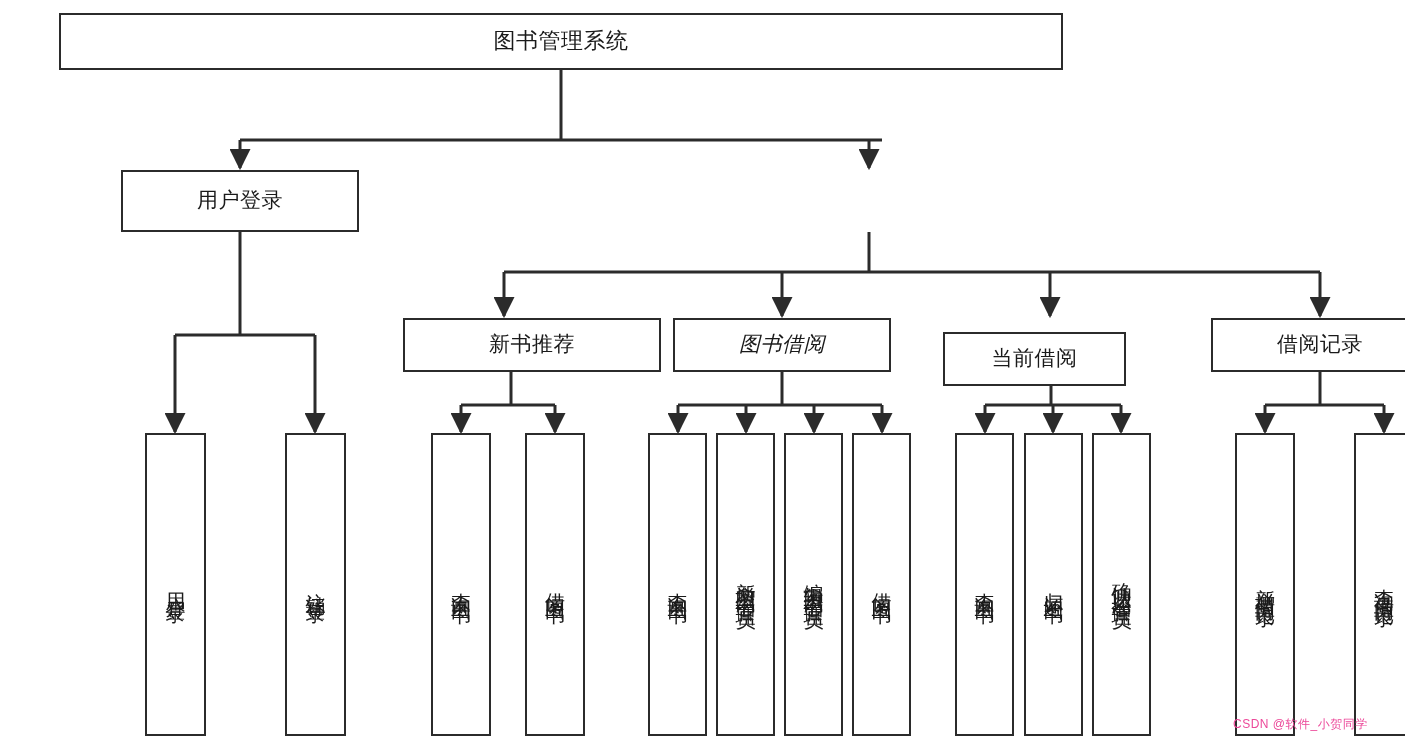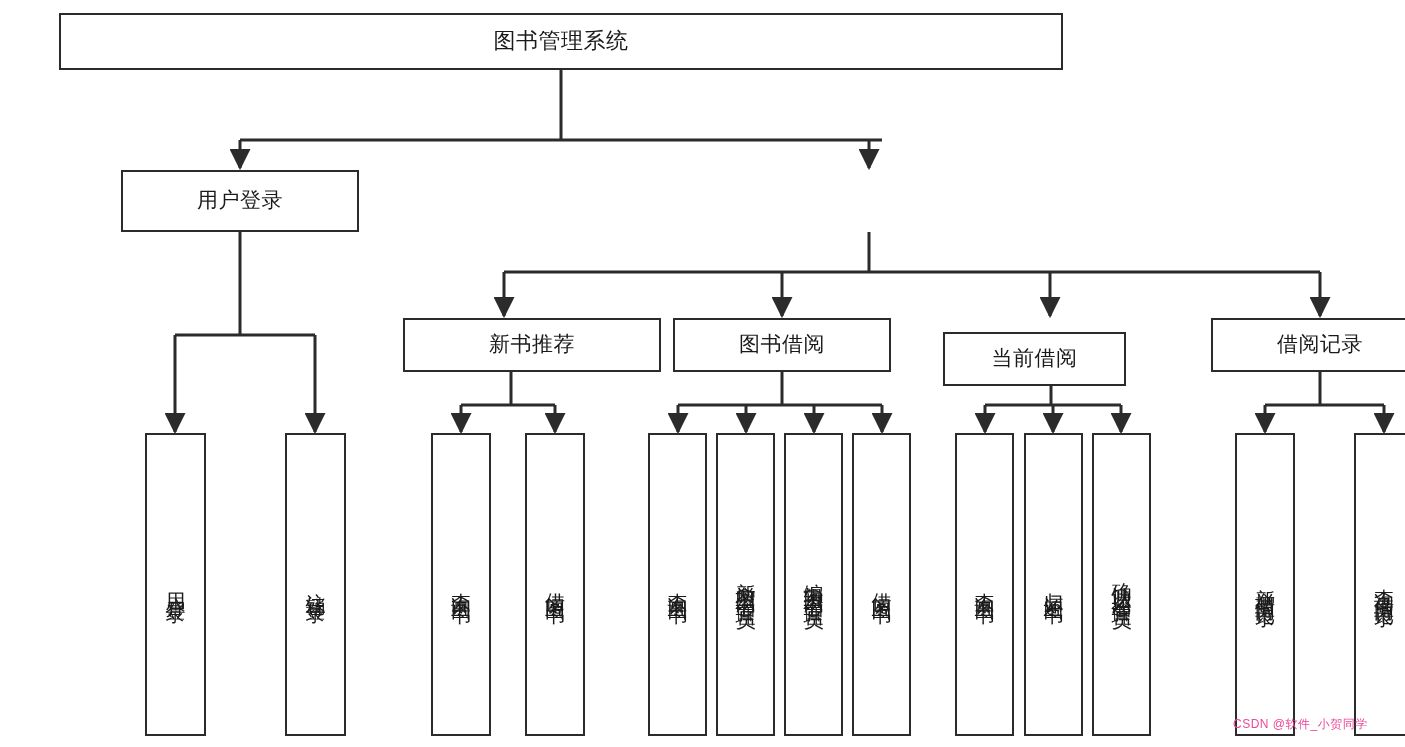--- a/index.html
+++ b/index.html
@@ -129,21 +129,21 @@
 
   <div class="node horiz" style="left:80px; top:170px; width:238px; height:62px;">
     <span>用户登录</span>
   </div>
 
 
   <div class="node horiz" style="left:362px; top:318px; width:258px; height:54px;">
     <span>新书推荐</span>
   </div>
 
-  <div class="node horiz" style="left:632px; top:318px; width:218px; height:54px;">
+  <div class="node horiz" style="left:632px; top:318px; width:218px; height:54px;font-style:italic;">
     <span>图书借阅</span>
   </div>
 
   <div class="node horiz" style="left:902px; top:332px; width:183px; height:54px;">
     <span>当前借阅</span>
   </div>
 
   <div class="node horiz" style="left:1170px; top:318px; width:218px; height:54px;justify-content:center;">
     <span>借阅记录</span>
   </div>

